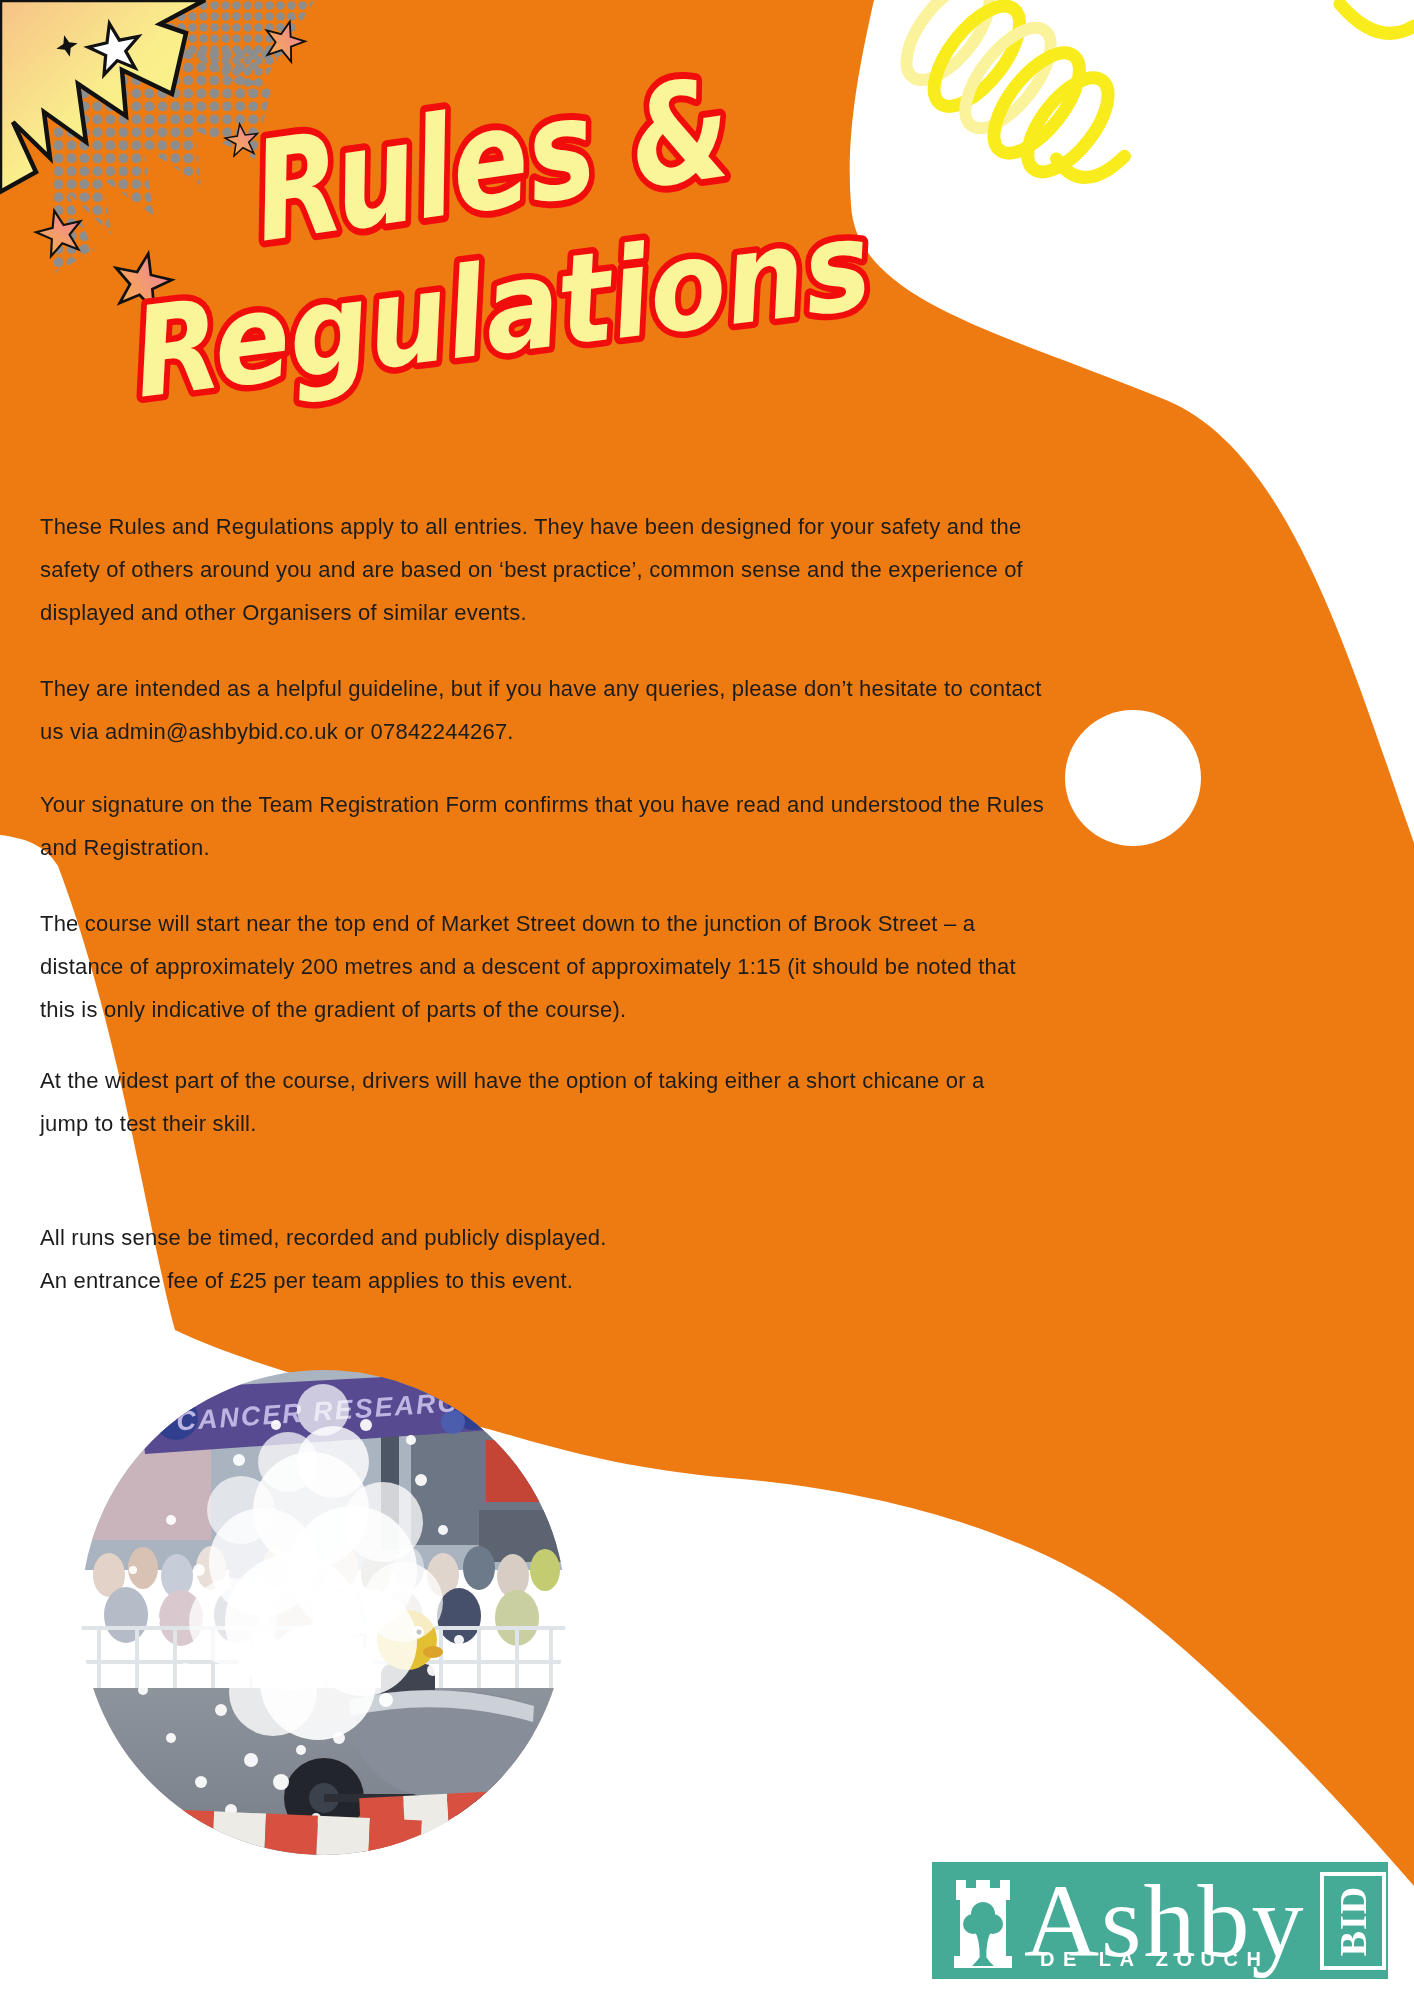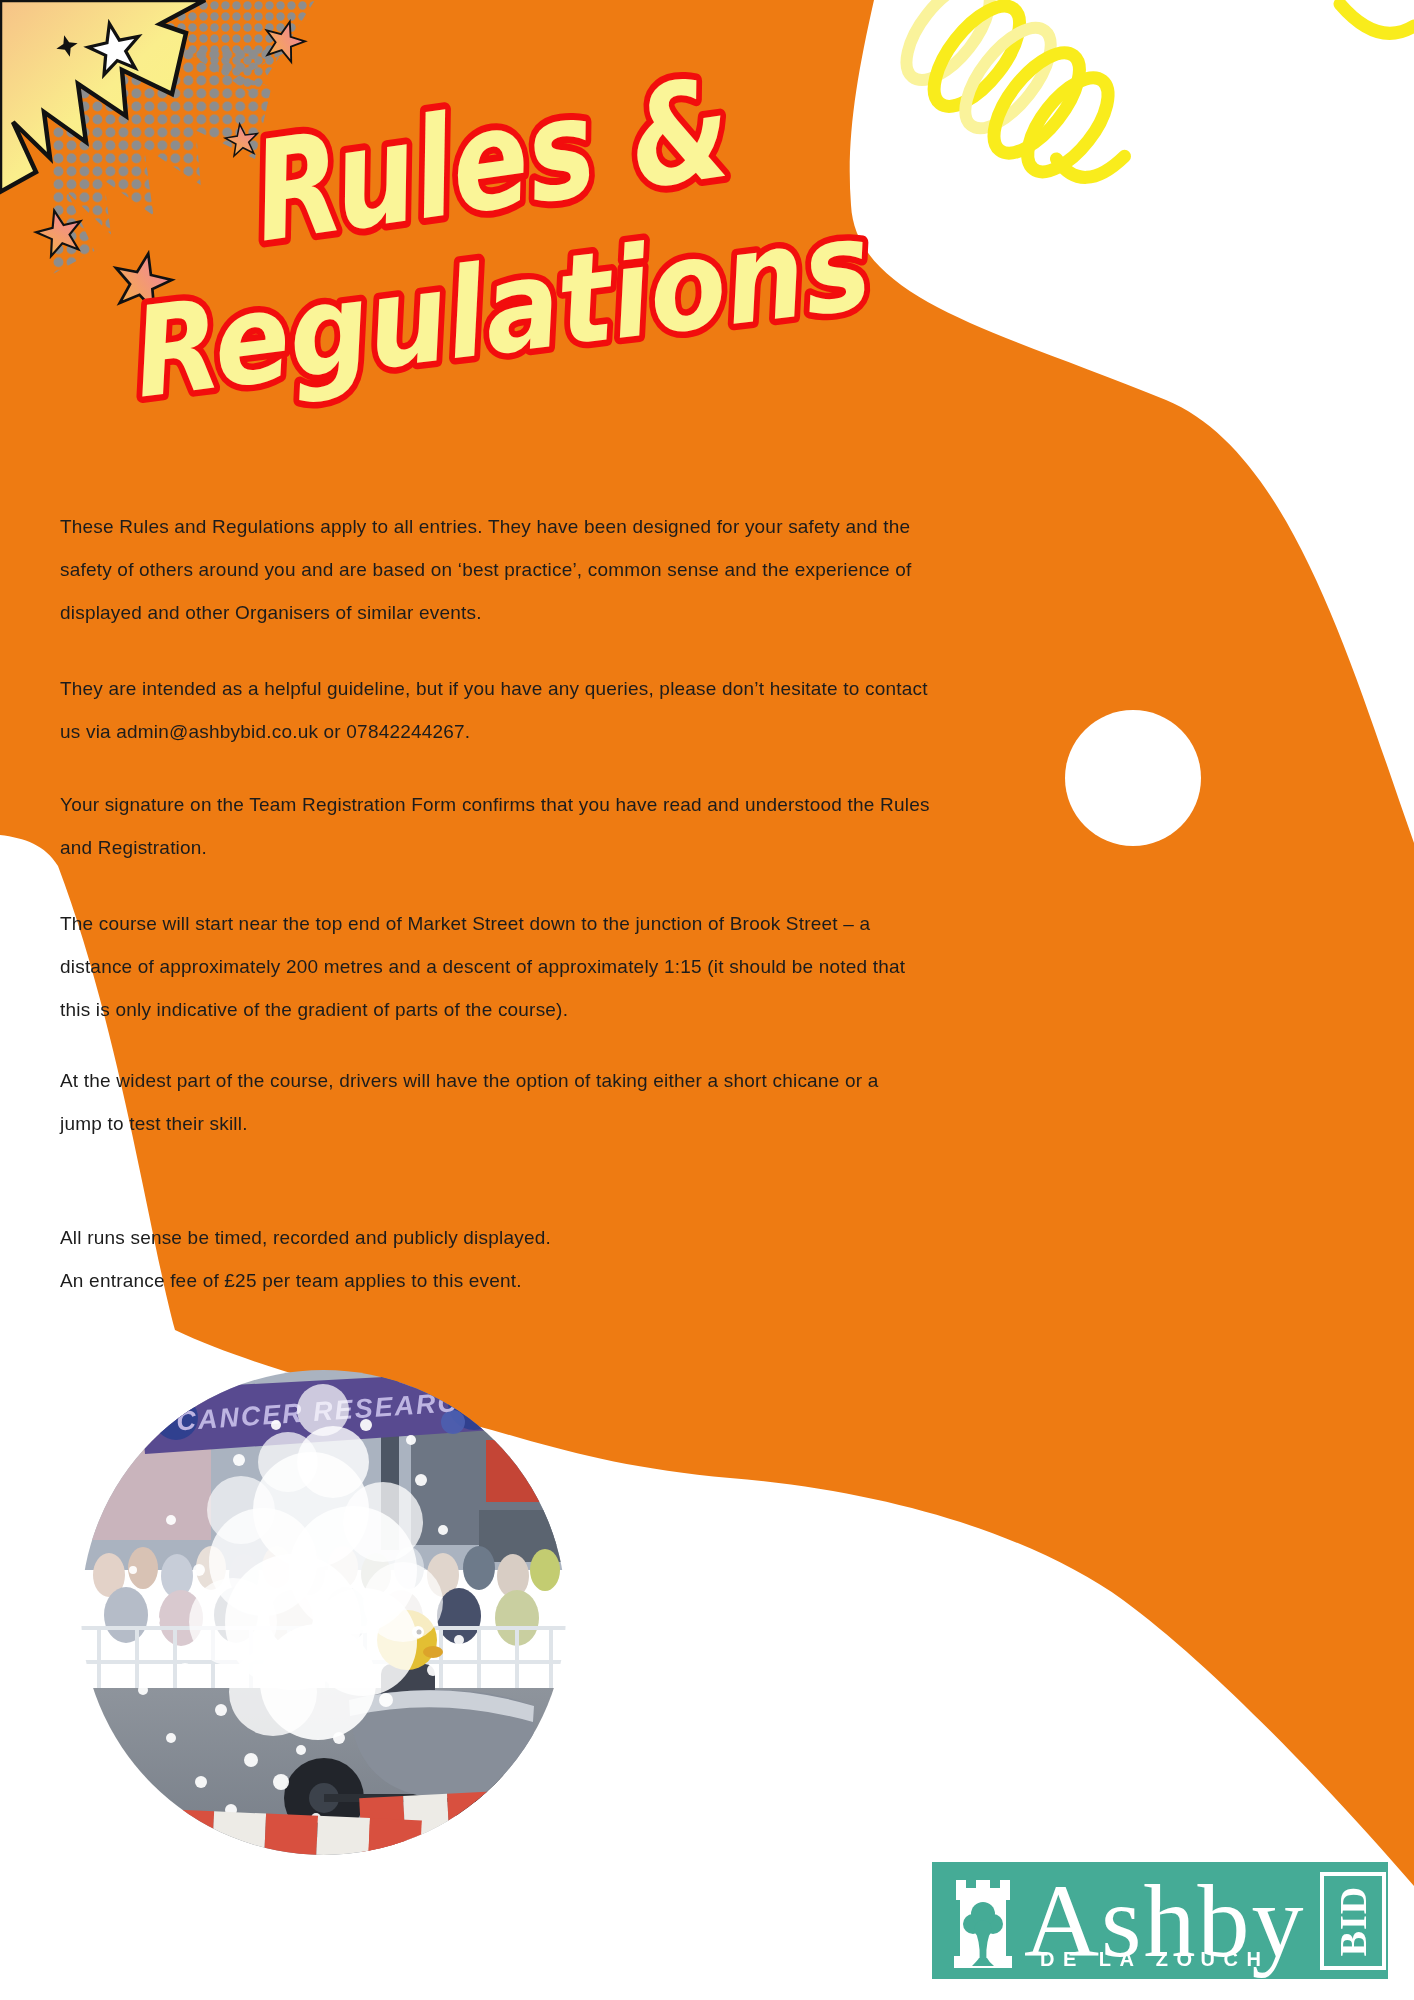--- a/index.html
+++ b/index.html
@@ -6,23 +6,22 @@
   .page{
     position:relative;width:1414px;height:2000px;margin:0 auto;
     background:#ffffff;overflow:hidden;
     font-family:"Liberation Sans",sans-serif;
   }
   .layer{position:absolute;left:0;top:0;width:100%;height:100%;}
   svg{display:block;}
   
   .para{position:absolute;left:40px;color:#1c1c1c;}
   .para .line{
-    height:43px;line-height:43px;font-size:19px;letter-spacing:.2px;
+    height:43px;line-height:43px;font-size:22px;letter-spacing:.2px;
     white-space:nowrap;
-    margin-left:20px;
   }
   
   .logo{
     position:absolute;left:932px;top:1862px;width:456px;height:117px;
     background:#45AB96;
   }
   .logo-castle{position:absolute;left:18px;top:12px;}
   .logo-name{
     position:absolute;left:92px;top:0px;
     font-family:"Liberation Serif",serif;font-size:104px;line-height:117px;

